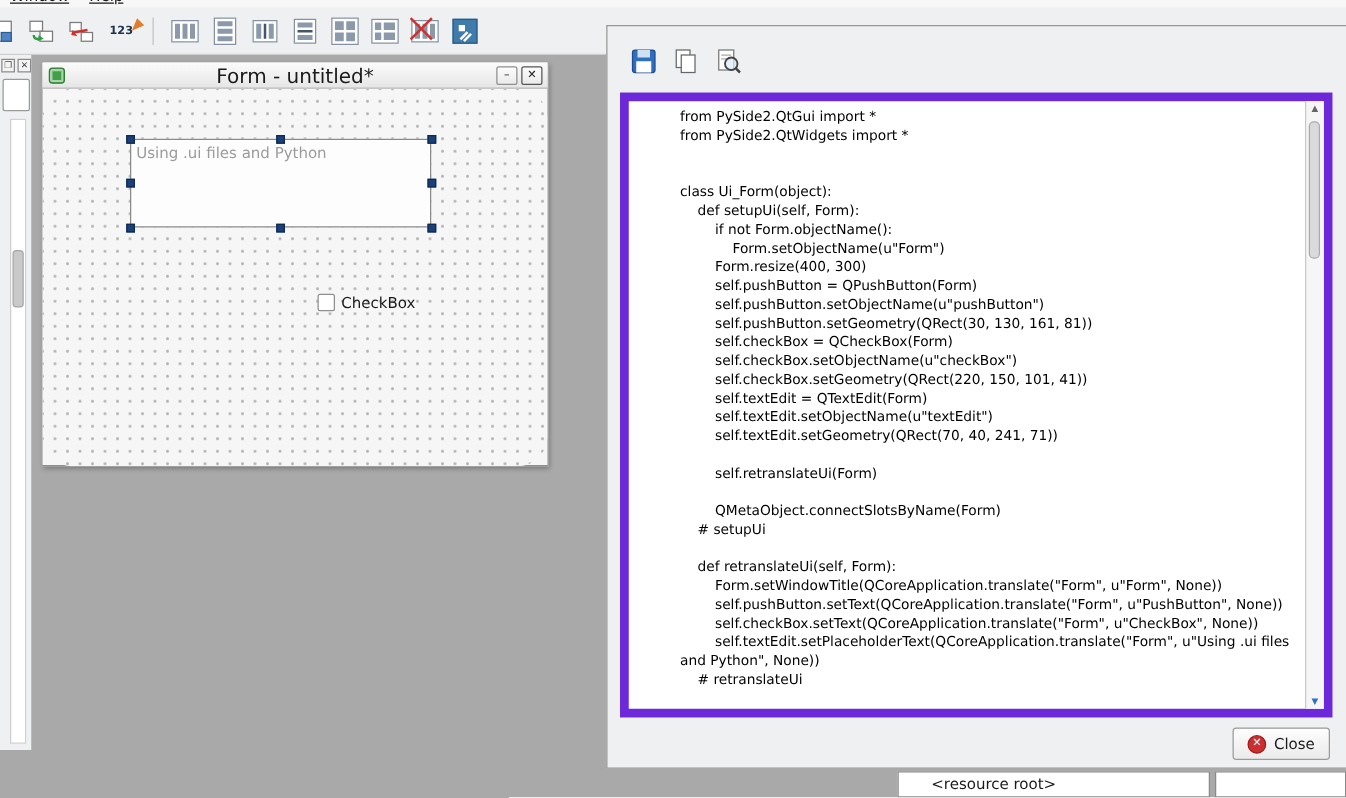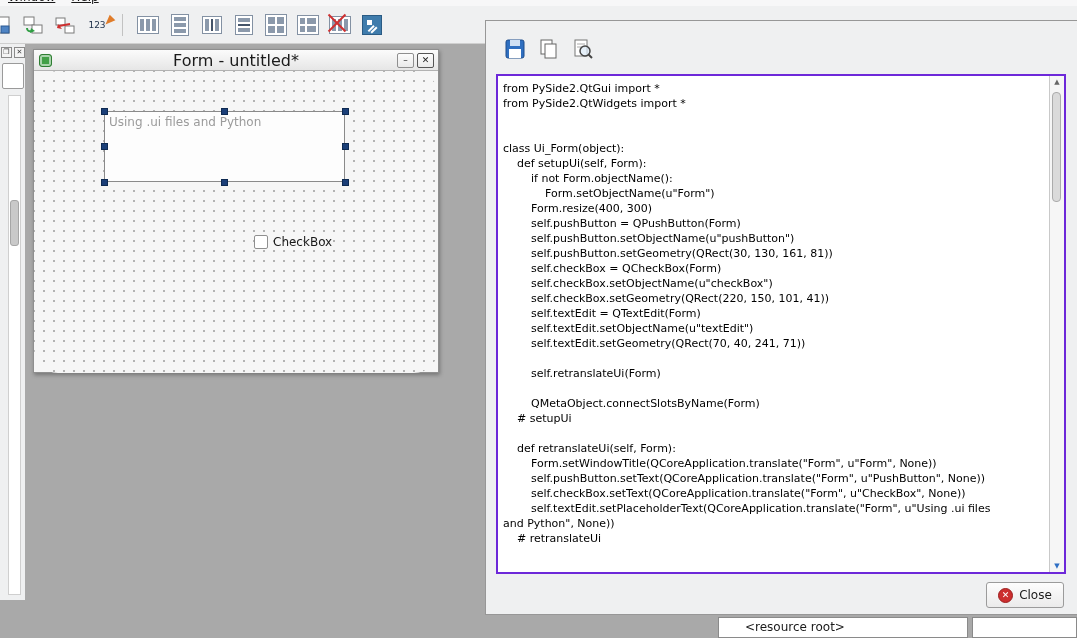--- a/index.html
+++ b/index.html
@@ -12,21 +12,21 @@
   
   .menubar { position:absolute; top:0; left:0; width:100%; height:6px; background:#f7f7f8; overflow:hidden; }
   .menubar .mitems { position:absolute; top:-10px; left:8px; display:flex; gap:16px; }
   .menubar .mitem { text-decoration:underline; }
   
   .toolbar { position:absolute; top:6px; left:0; width:100%; height:38px; background:#eff0f1;
              border-bottom:1px solid #cfcfcf; display:flex; align-items:center; }
   .tbtn { width:26px; height:26px; margin:0 3px; display:flex; align-items:center; justify-content:center; flex:0 0 auto; }
   .tbtn.cut { margin-left:-12px; }
   .tsep { width:1px; height:22px; background:#c2c2c2; margin:0 9px; flex:0 0 auto; }
-  .tab-order-ico { position:relative; font-size:9px; font-weight:normal; color:#20324c; }
+  .tab-order-ico { position:relative; font-size:9px; font-weight:bold; color:#20324c; }
   .tab-order-ico .pencil { position:absolute; right:-7px; top:-4px; width:0; height:0;
     border-left:4px solid transparent; border-right:4px solid transparent; border-top:10px solid #e07c2a;
     transform:rotate(45deg); }
   
   .mdi { position:absolute; top:44px; left:0; width:100%; height:594px; background:#a9a9a9; }
   
   .left-dock { position:absolute; top:44px; left:0; width:25px; height:556px; background:#eff0f1; }
   .dock-btns { position:absolute; top:3px; left:1px; display:flex; gap:2px; }
   .dock-btn { width:11px; height:11px; border:1px solid #8a8a8a; background:#f4f4f4; font-size:7px;
               line-height:9px; text-align:center; color:#444; }
@@ -60,21 +60,21 @@
                 display:flex; align-items:center; justify-content:center; }
   .checkbox { position:absolute; left:220px; top:150px; width:101px; height:41px; display:flex;
               align-items:center; gap:5px; }
   .cb-ind { width:14px; height:14px; background:#fff; border:1px solid #8f8f8f; border-radius:2px; flex:0 0 auto; }
   
   .code-dialog { position:absolute; left:485px; top:20px; width:600px; height:595px; background:#eff0f1;
                  border:1px solid #979797; }
   .cd-toolbar { position:absolute; top:14px; left:15px; display:flex; gap:7px; }
   .cd-btn { width:27px; height:27px; display:flex; align-items:center; justify-content:center; }
   .code-area { position:absolute; left:10px; top:53px; width:570px; height:500px; background:#fff;
-               border:2px solid #6d28d9; display:flex; }
+               border:7px solid #6d28d9; display:flex;padding-left:36px; }
   .code-pre { flex:1; margin:0; padding:5px 2px 0 5px; font-family:"DejaVu Sans","Liberation Sans",sans-serif;
               font-size:11px; line-height:15px; white-space:pre-wrap; overflow:hidden; color:#000; }
   .v-scroll { width:15px; border-left:1px solid #c9c9c9; background:#f6f6f6; position:relative; flex:0 0 auto; }
   .vs-up { position:absolute; top:2px; left:0; right:0; text-align:center; font-size:7px; color:#666; }
   .vs-down { position:absolute; bottom:2px; left:0; right:0; text-align:center; font-size:7px; color:#2f6fc4; }
   .vs-thumb { position:absolute; top:16px; left:2px; width:9px; height:110px; background:#dadada;
               border:1px solid #ababab; border-radius:4px; }
   .close-btn { position:absolute; left:500px; top:561px; height:26px; min-width:78px; display:inline-flex;
                align-items:center; justify-content:center; gap:6px; border:1px solid #9b9b9b; border-radius:3px;
                background:linear-gradient(#fdfdfd,#ebebeb); padding:0 10px; }

